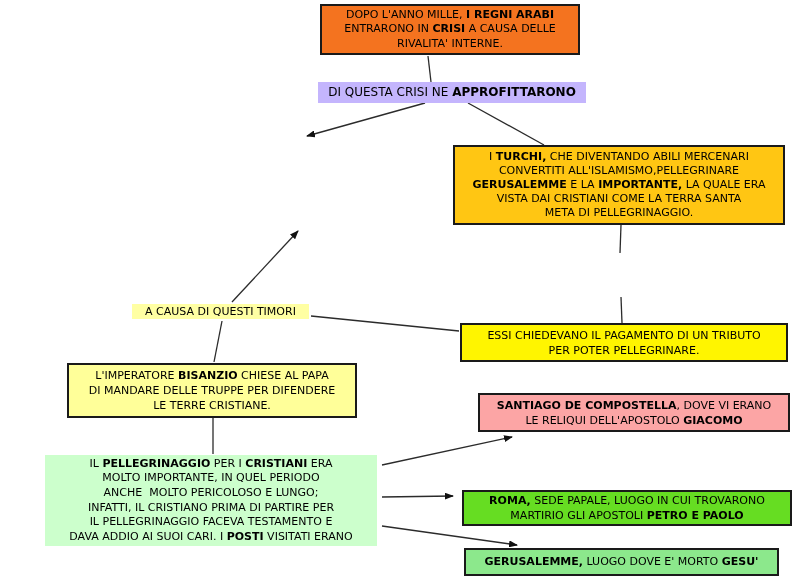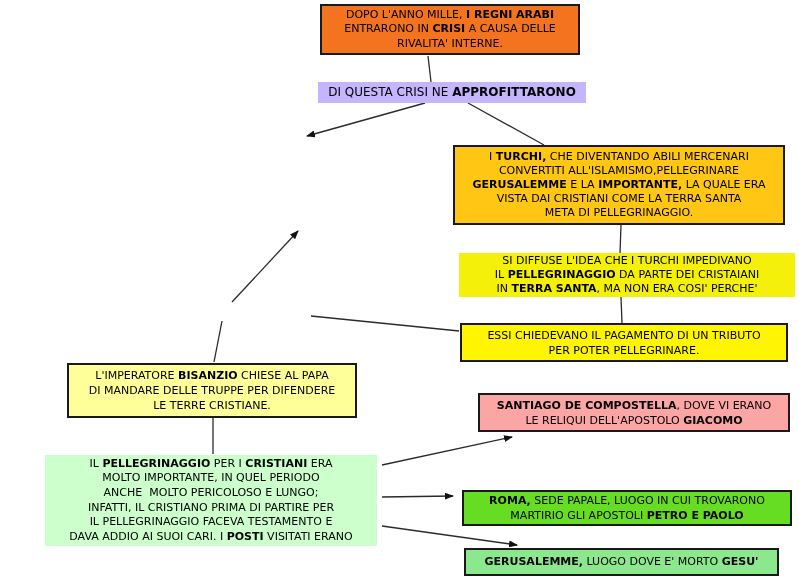--- a/index.html
+++ b/index.html
@@ -71,31 +71,29 @@
 
 
   <div class="node box n-turchi" style="background-color: rgb(255, 198, 19);">
     <span><span>I </span><b>TURCHI,</b><span> CHE DIVENTANDO ABILI MERCENARI
 CONVERTITI ALL'ISLAMISMO,PELLEGRINARE
 </span><b>GERUSALEMME</b><span> E LA </span><b>IMPORTANTE,</b><span> LA QUALE ERA
 VISTA DAI CRISTIANI COME LA TERRA SANTA
 META DI PELLEGRINAGGIO.</span></span>
   </div>
 
-  <div class="node hl n-si-diffuse" style="background-color: rgb(245, 240, 10);">
-    <span><span>SI DIFFUSE L'IDEA CHE I TURCHI IMPEDIVANO
-IL </span><b>PELLEGRINAGGIO</b><span> DA PARTE DEI CRISTAIANI
-IN </span><b>TERRA SANTA</b><span>, MA NON ERA COSI' PERCHE'</span></span>
-  </div>
 
   <div class="node box n-tributo" style="background-color: rgb(255, 245, 0);">
     <span><span>ESSI CHIEDEVANO IL PAGAMENTO DI UN TRIBUTO
 PER POTER PELLEGRINARE.</span></span>
   </div>
 
+  <div class="node hl n-timori" style="background-color: rgb(255, 255, 163);">
+    <span><span>A CAUSA DI QUESTI TIMORI</span></span>
+  </div>
 
   <div class="node box n-bisanzio" style="background-color: rgb(255, 255, 153);">
     <span><span>L'IMPERATORE </span><b>BISANZIO</b><span> CHIESE AL PAPA
 DI MANDARE DELLE TRUPPE PER DIFENDERE
 LE TERRE CRISTIANE.</span></span>
   </div>
 
   <div class="node hl n-pellegrinaggio" style="background-color: rgb(204, 255, 204);">
     <span><span>IL </span><b>PELLEGRINAGGIO</b><span> PER I </span><b>CRISTIANI</b><span> ERA
 MOLTO IMPORTANTE, IN QUEL PERIODO

